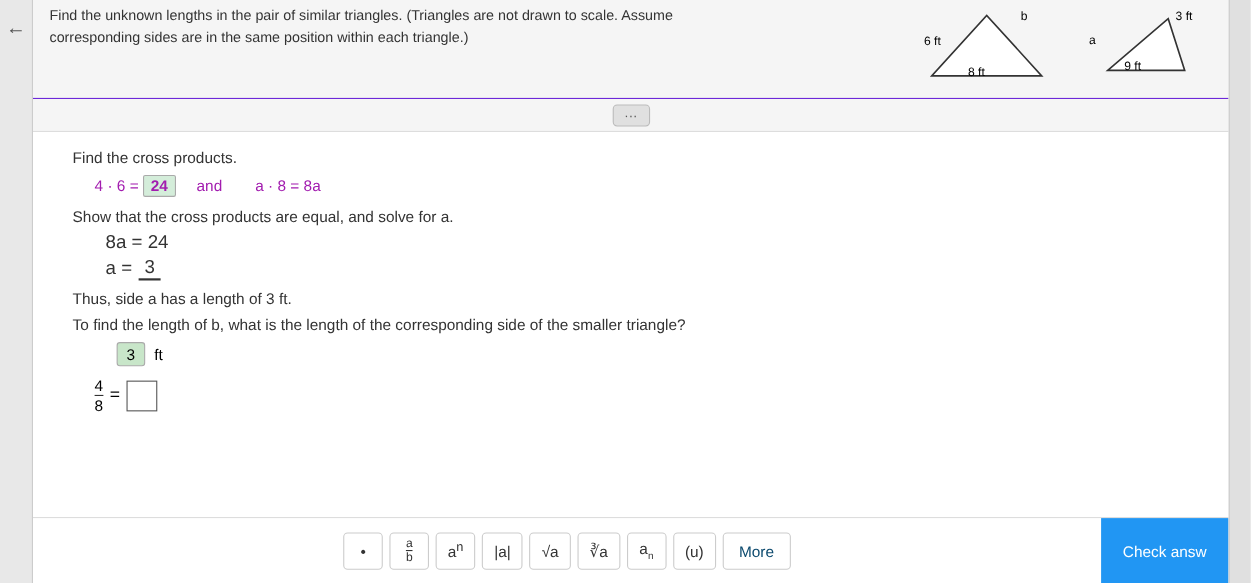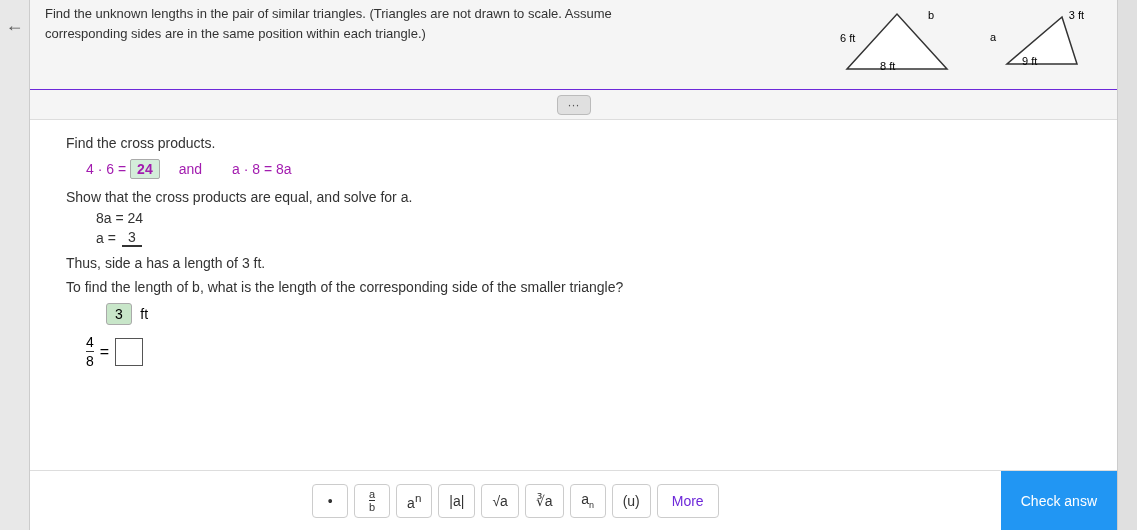--- a/index.html
+++ b/index.html
@@ -135,21 +135,21 @@
       color: #333;
       margin: 10px 0 5px 0;
     }
 
     .equation-block {
       margin-left: 30px;
       margin-bottom: 3px;
     }
 
     .equation-line {
-      font-size: 14px;
+      font-size: 17px;
       color: #333;
       display: flex;
       align-items: center;
       gap: 6px;
       margin: 3px 0;
     }
 
     .underline-box {
       border-bottom: 2px solid #333;
       padding: 0 4px;
@@ -260,21 +260,21 @@
       flex: 1;
     }
 
     .more-btn {
       background: white;
       border: 1px solid #ccc;
       border-radius: 4px;
       padding: 5px 14px;
       font-size: 14px;
       cursor: pointer;
-      color: #6d28d9;
+      color: #0c4a6e;
       height: 34px;
     }
 
     .check-btn {
       background: #2196f3;
       color: white;
       border: none;
       padding: 8px 20px;
       font-size: 14px;
       cursor: pointer;

